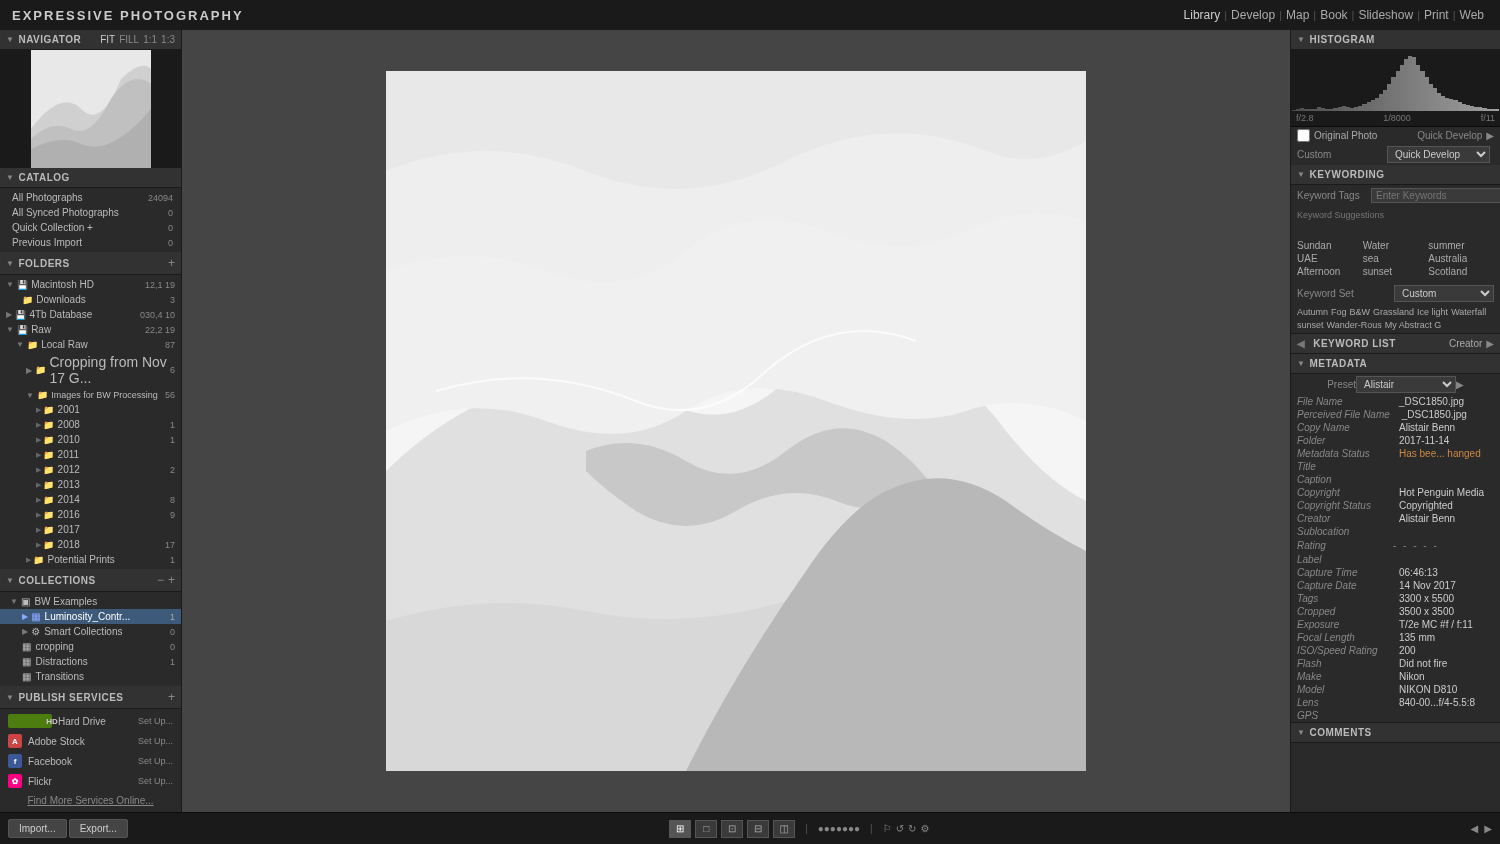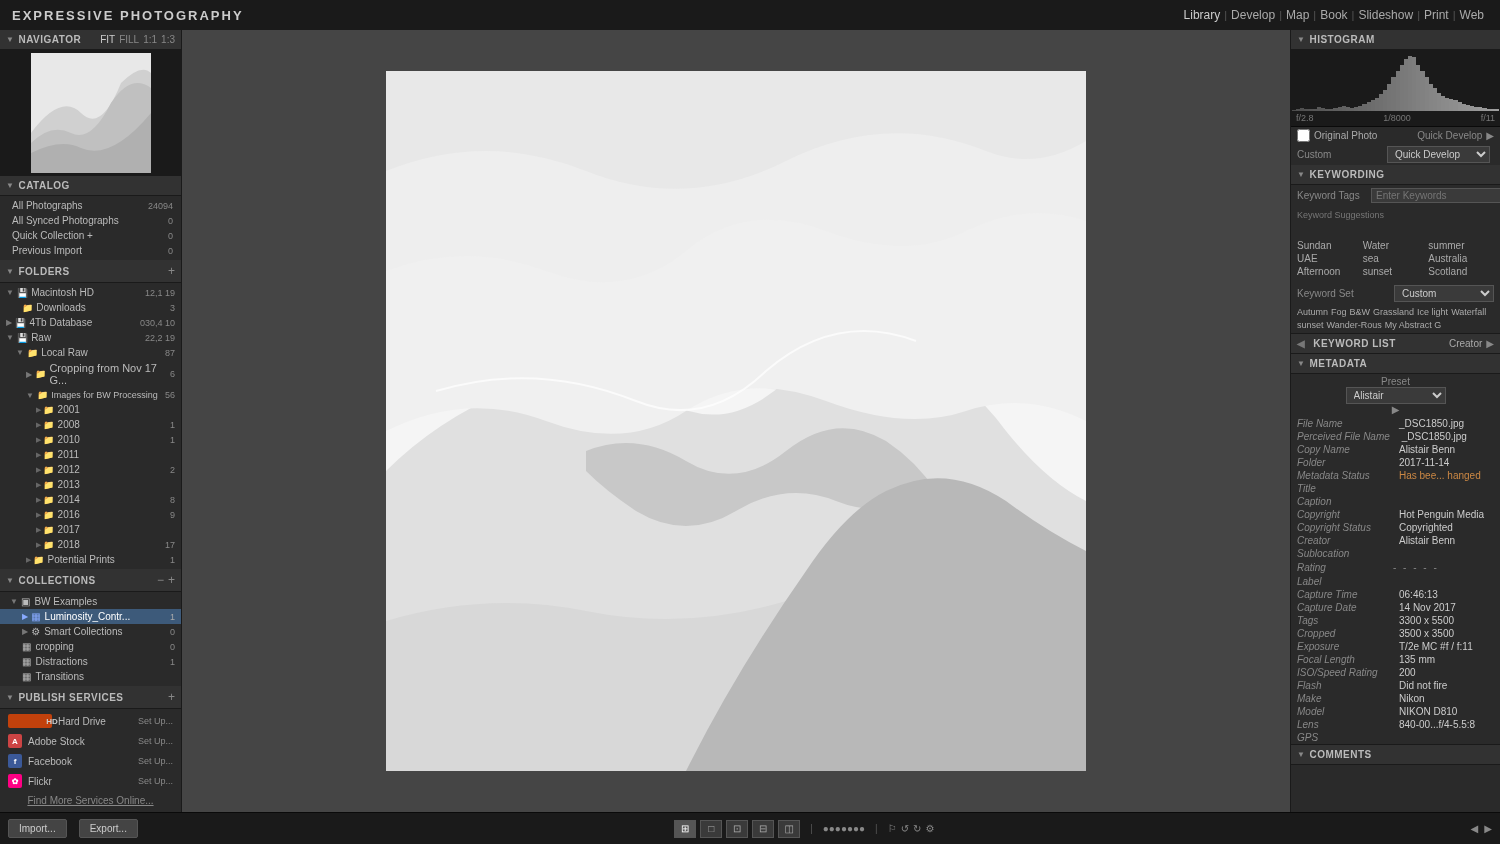--- a/index.html
+++ b/index.html
@@ -216,21 +216,21 @@
     .bottom-bar {
       height: 32px;
       background: #1a1a1a;
       display: flex;
       align-items: center;
       justify-content: space-between;
       padding: 0 8px;
       flex-shrink: 0;
       border-top: 1px solid #0a0a0a;
     }
-    .bottom-left { display: flex; gap: 12px; align-items: center; }
+    .bottom-left { display: flex; gap: 2px; align-items: center; }
     .bottom-center { display: flex; gap: 4px; align-items: center; }
     .bottom-right { display: flex; gap: 6px; align-items: center; }
 
     .btn-import, .btn-export {
       background: #444;
       color: #ccc;
       border: 1px solid #555;
       padding: 3px 10px;
       font-size: 10px;
       cursor: pointer;
@@ -318,24 +318,23 @@
       padding: 1px 6px;
       font-size: 10px;
     }
     .meta-label { color: #888; min-width: 90px; flex-shrink: 0; font-style: italic; }
     .meta-value { color: #ccc; word-break: break-all; margin-left: 12px; }
     .meta-status { color: #cc8844; }
 
     .preset-row {
       display: flex;
       align-items: center;
-      justify-content: flex-end;
-      padding: 2px 24px;
-      font-size: 10px;
-      flex-direction: column;
+      justify-content: center;
+      padding: 2px 10px;
+      font-size: 10px;
     }
     .preset-label { color: #888; }
     .preset-select {
       background: #3a3a3a;
       border: 1px solid #555;
       color: #ccc;
       font-size: 10px;
       padding: 1px 3px;
       width: 100px;
     }
@@ -523,21 +522,21 @@
       </div>
       <div class="folder-item" style="padding-left:16px;">
         <span class="expand-tri">▼</span>
         <span class="folder-icon">📁</span>
         <span>Local Raw</span>
         <span class="folder-count">87</span>
       </div>
       <div class="folder-item" style="padding-left:26px;">
         <span class="expand-tri">▶</span>
         <span class="folder-icon">📁</span>
-        <span style="font-size:11px;">Cropping from Nov 17 G...</span>
+        <span style="font-size:14px;">Cropping from Nov 17 G...</span>
         <span class="folder-count">6</span>
       </div>
       <div class="folder-item" style="padding-left:26px;">
         <span class="expand-tri">▼</span>
         <span class="folder-icon">📁</span>
         <span style="font-size:9px;">Images for BW Processing</span>
         <span class="folder-count">56</span>
       </div>
       <div class="folder-item" style="padding-left:36px;">
         <span class="sub-triangle">▶</span>
@@ -656,21 +655,21 @@
         <span class="triangle">▼</span>
         <span>Publish Services</span>
       </div>
       <div class="section-header-right">
         <span class="section-add-btn">+</span>
       </div>
     </div>
     <div class="section-content">
       <div class="publish-item">
         <div style="display:flex;align-items:center;">
-          <span class="publish-icon" style="background:#c2410c;color:#ccc;padding-left:44px;">HD</span>
+          <span class="publish-icon" style="background:#4d7c0f;color:#ccc;padding-left:44px;">HD</span>
           <span>Hard Drive</span>
         </div>
         <span class="setup-btn">Set Up...</span>
       </div>
       <div class="publish-item">
         <div style="display:flex;align-items:center;">
           <span class="publish-icon" style="background:#cc4444;color:#fff;">A</span>
           <span>Adobe Stock</span>
         </div>
         <span class="setup-btn">Set Up...</span>

